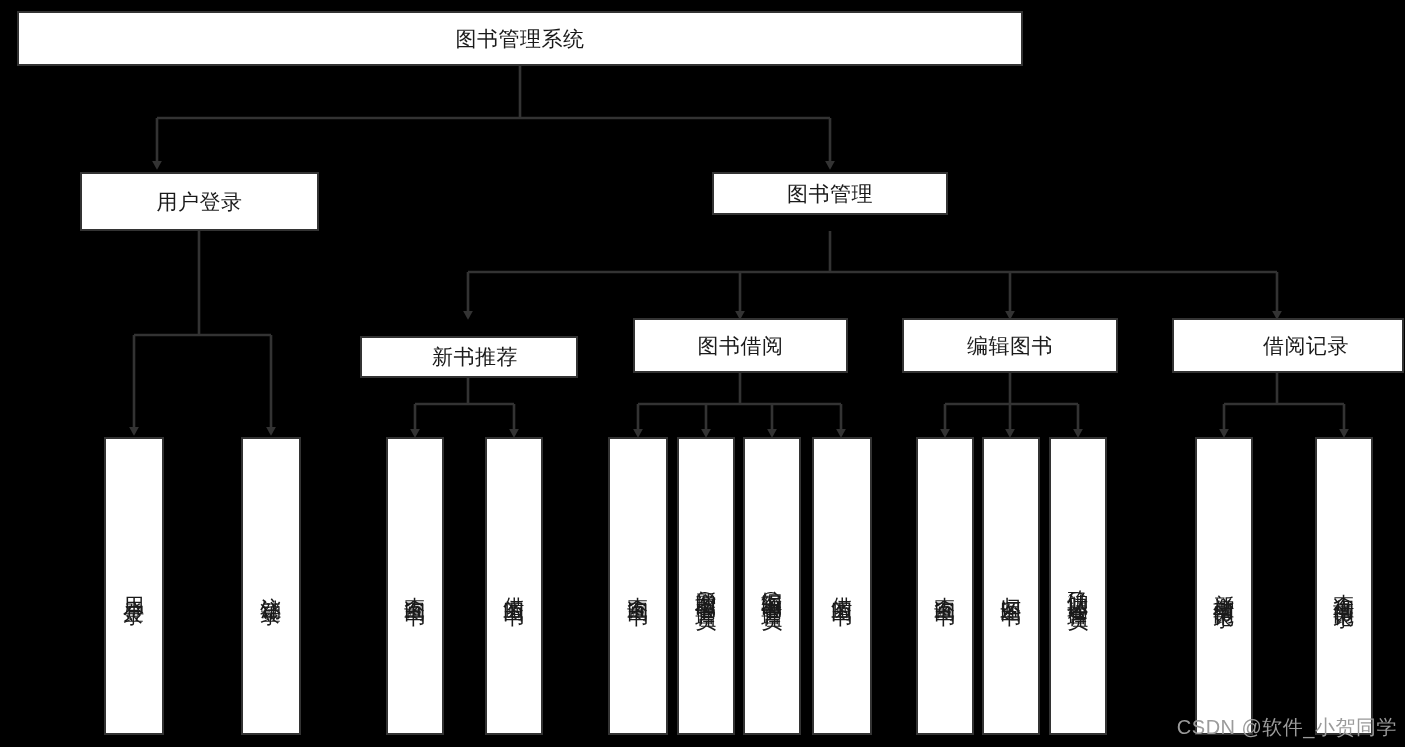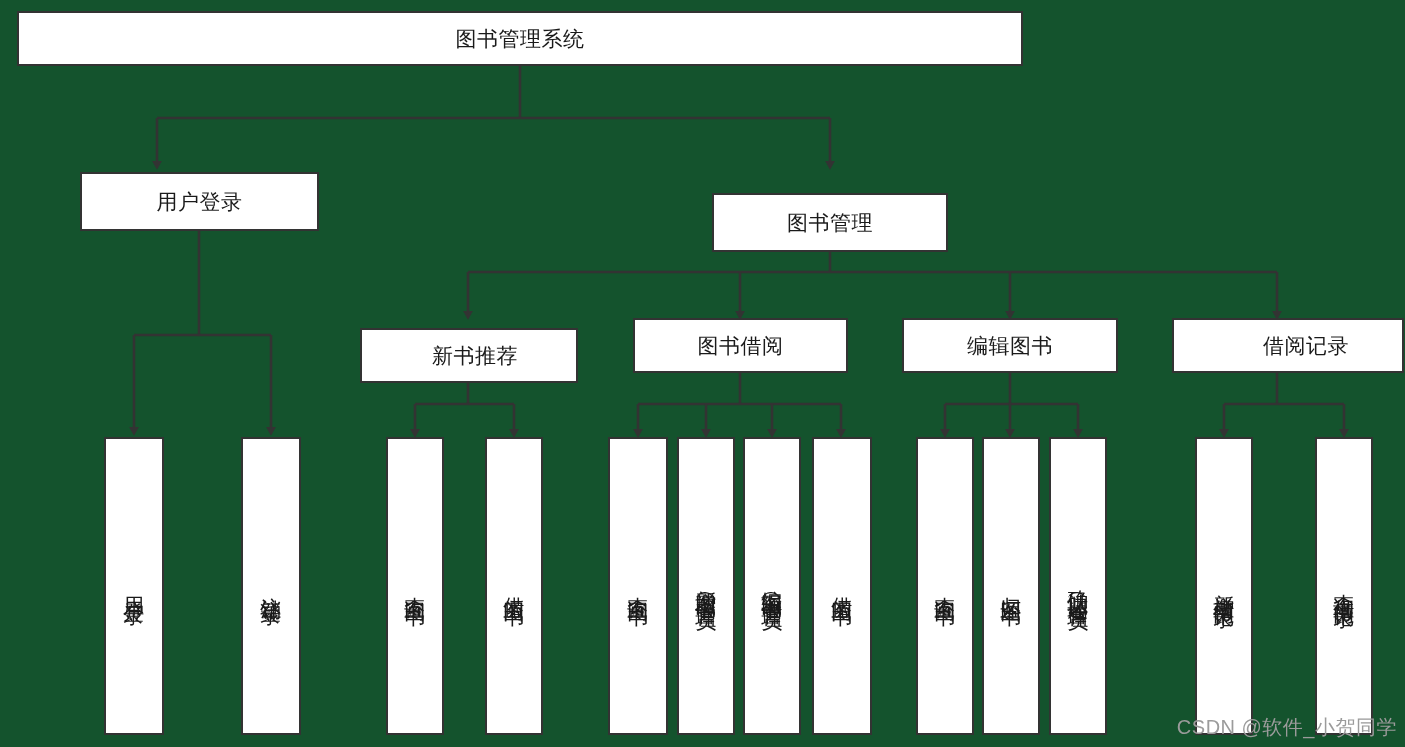--- a/index.html
+++ b/index.html
@@ -4,21 +4,21 @@
 <style>
   html,body{margin:0;padding:0;background:#ffffff;}
   body{
     font-family:"Liberation Sans","DejaVu Sans",sans-serif;
     -webkit-font-smoothing:antialiased;
   }
   #canvas{
     position:relative;
     width:1405px;
     height:747px;
-    background:#14532d;
+    background:#000000;
     overflow:hidden;
   }
   svg#wires{
     position:absolute;
     left:0; top:0;
     width:1405px;
     height:747px;
     pointer-events:none;
   }
   .node{
@@ -116,25 +116,25 @@
     </g>
   </svg>
 
   <div class="node h" style="left:17px; top:11px; width:1006px; height:55px;">
     <span>图书管理系统</span>
   </div>
 
   <div class="node h" style="left:80px; top:172px; width:239px; height:59px;">
     <span>用户登录</span>
   </div>
-  <div class="node h" style="left:712px; top:172px; width:236px; height:59px;margin-top:21px;">
+  <div class="node h" style="left:712px; top:172px; width:236px; height:43px;">
     <span>图书管理</span>
   </div>
 
-  <div class="node h" style="left:360px; top:328px; width:218px; height:55px;padding-left:12px;">
+  <div class="node h" style="left:360px; top:336px; width:218px; height:42px;padding-left:12px;">
     <span>新书推荐</span>
   </div>
   <div class="node h" style="left:633px; top:318px; width:215px; height:55px;">
     <span>图书借阅</span>
   </div>
   <div class="node h" style="left:902px; top:318px; width:216px; height:55px;">
     <span>编辑图书</span>
   </div>
   <div class="node h" style="left:1172px; top:318px; width:232px; height:55px;padding-left:36px;">
     <span>借阅记录</span>

